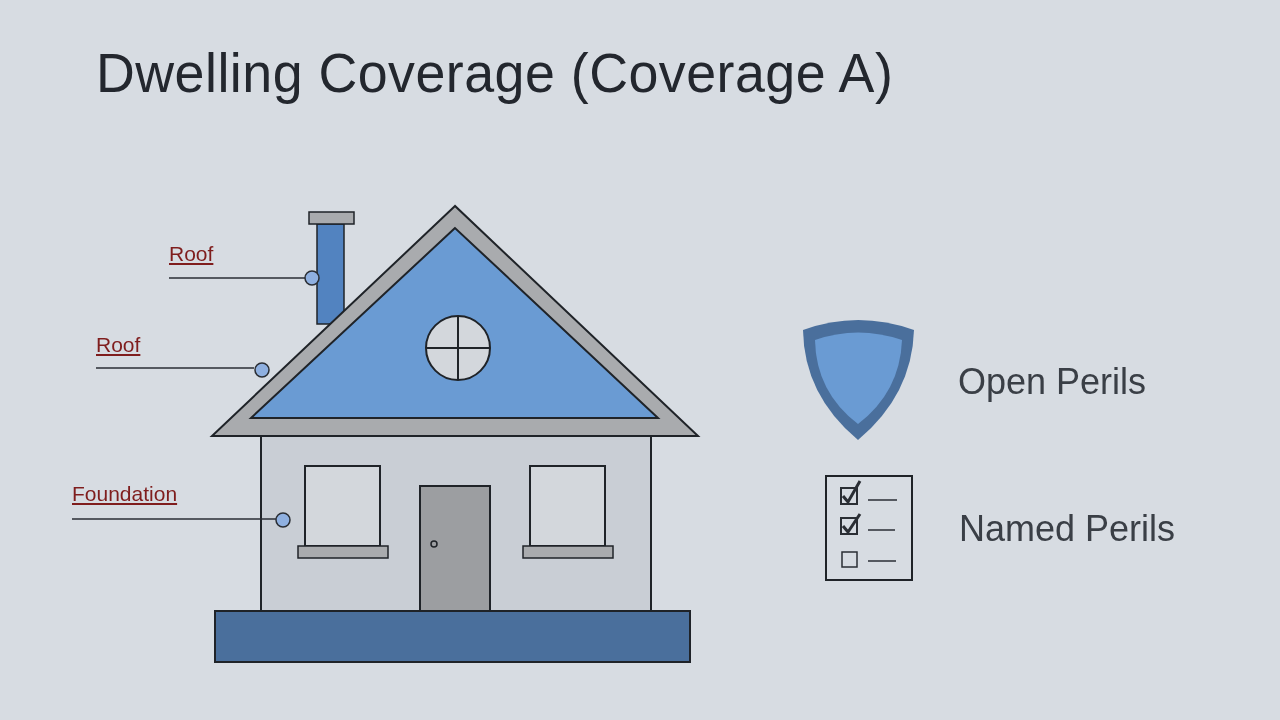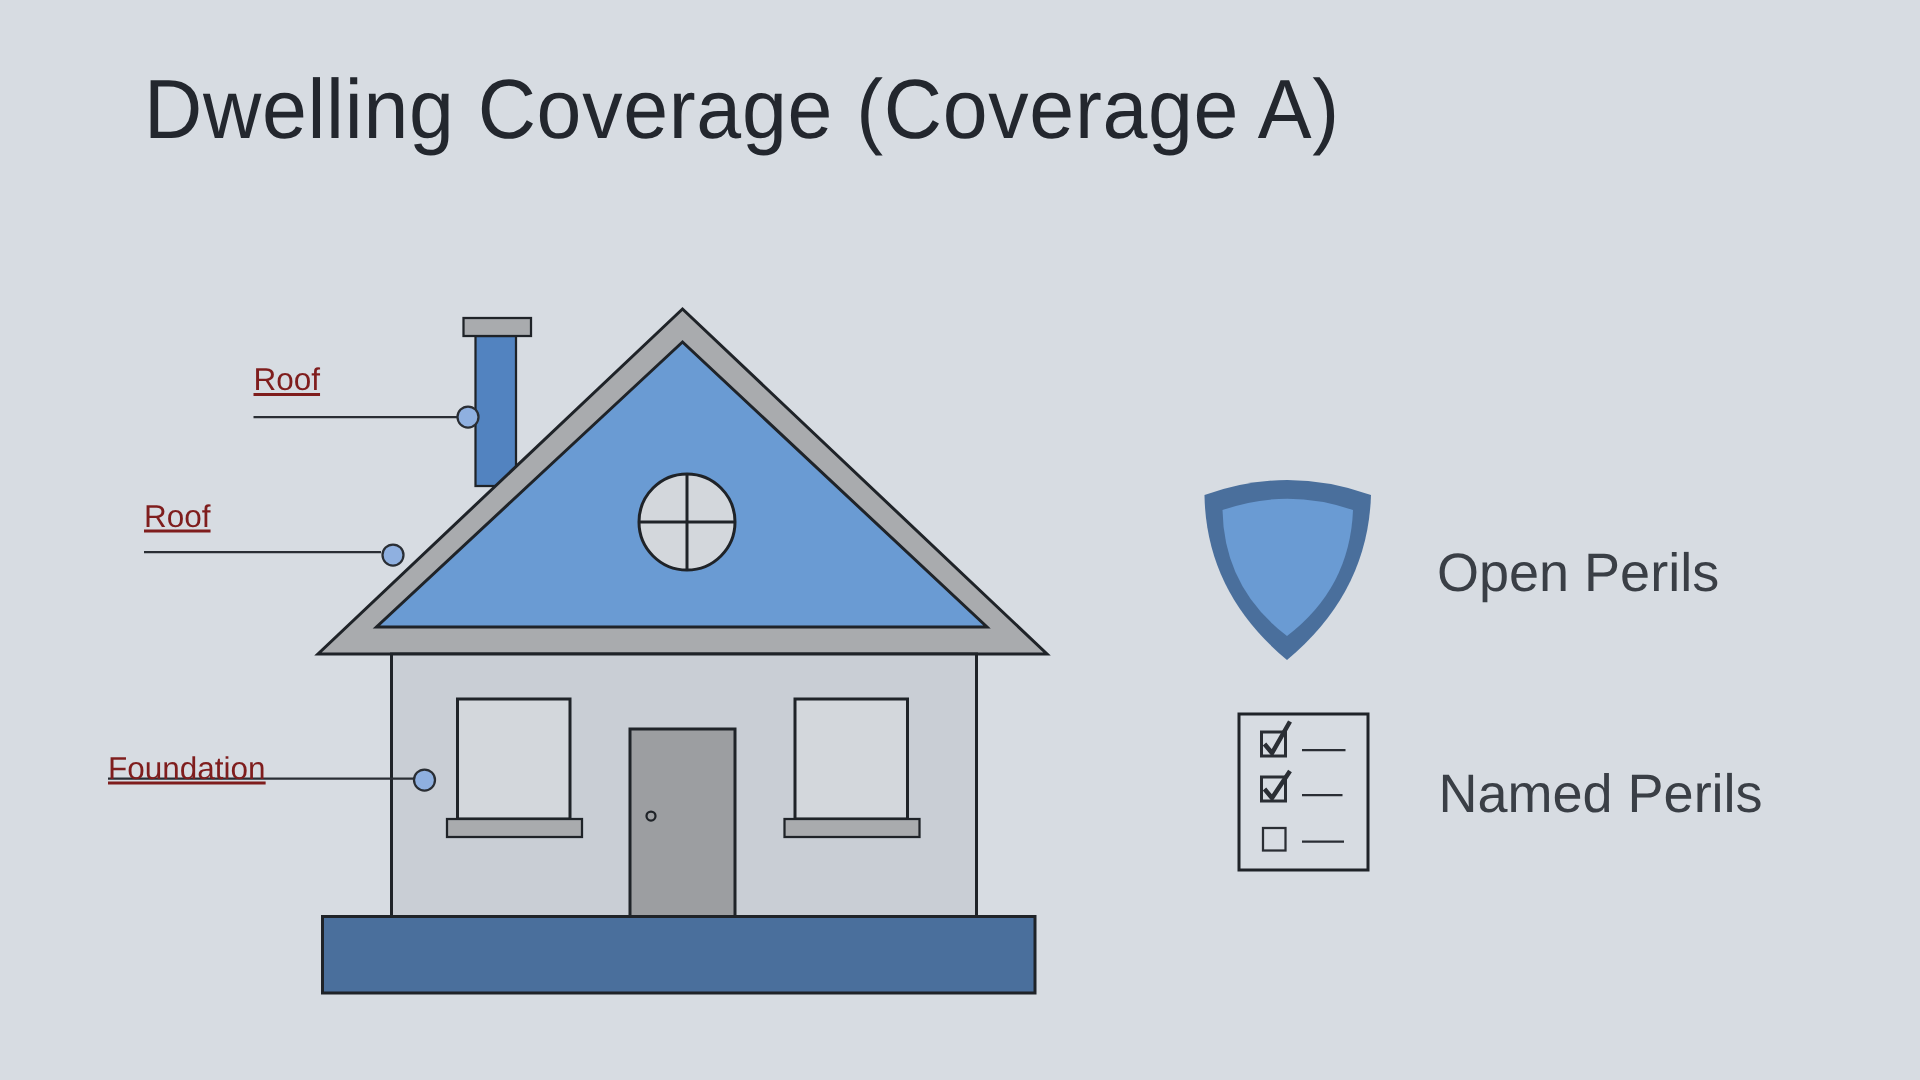--- a/index.html
+++ b/index.html
@@ -92,16 +92,16 @@
     <rect x="841" y="518" width="16" height="16" fill="none" stroke="#2a2e34" stroke-width="2"></rect>
     <path d="M843,526 L848,532 L860,514" fill="none" stroke="#2a2e34" stroke-width="3"></path>
     <line x1="868" y1="530" x2="895" y2="530" stroke="#2a2e34" stroke-width="1.5"></line>
     <rect x="842" y="552" width="15" height="15" fill="none" stroke="#2a2e34" stroke-width="1.5"></rect>
     <line x1="868" y1="561" x2="896" y2="561" stroke="#2a2e34" stroke-width="1.5"></line>
   </g>
 </svg>
 
 <div class="callout-label" style="left:169px; top:242px;">Roof</div>
 <div class="callout-label" style="left:96px; top:333px;">Roof</div>
-<div class="callout-label" style="left:72px; top:482px;margin-top:19px;">Foundation</div>
+<div class="callout-label" style="left:72px; top:482px;">Foundation</div>
 
 <div class="legend-label" style="left:958px; top:361px;">Open Perils</div>
 <div class="legend-label" style="left:959px; top:508px;">Named Perils</div>
 
 </body></html>

